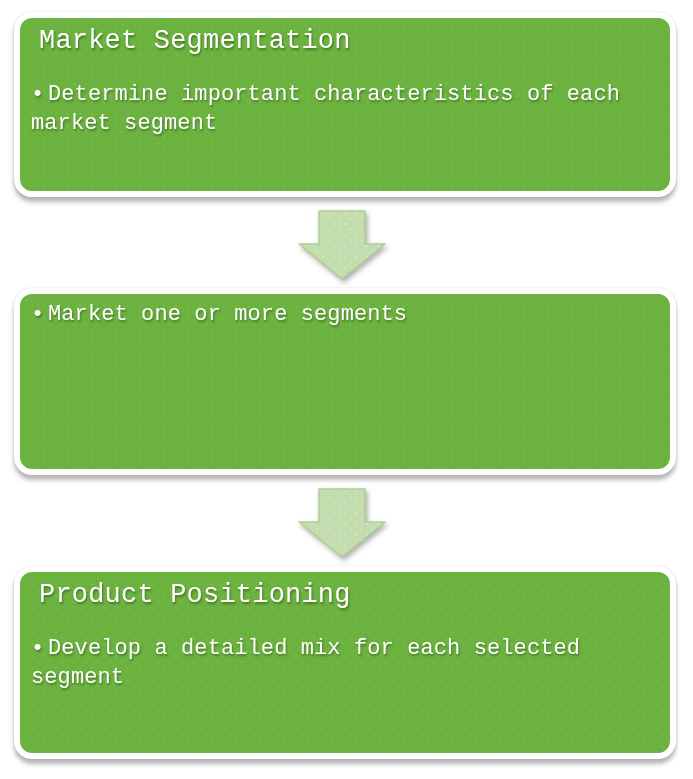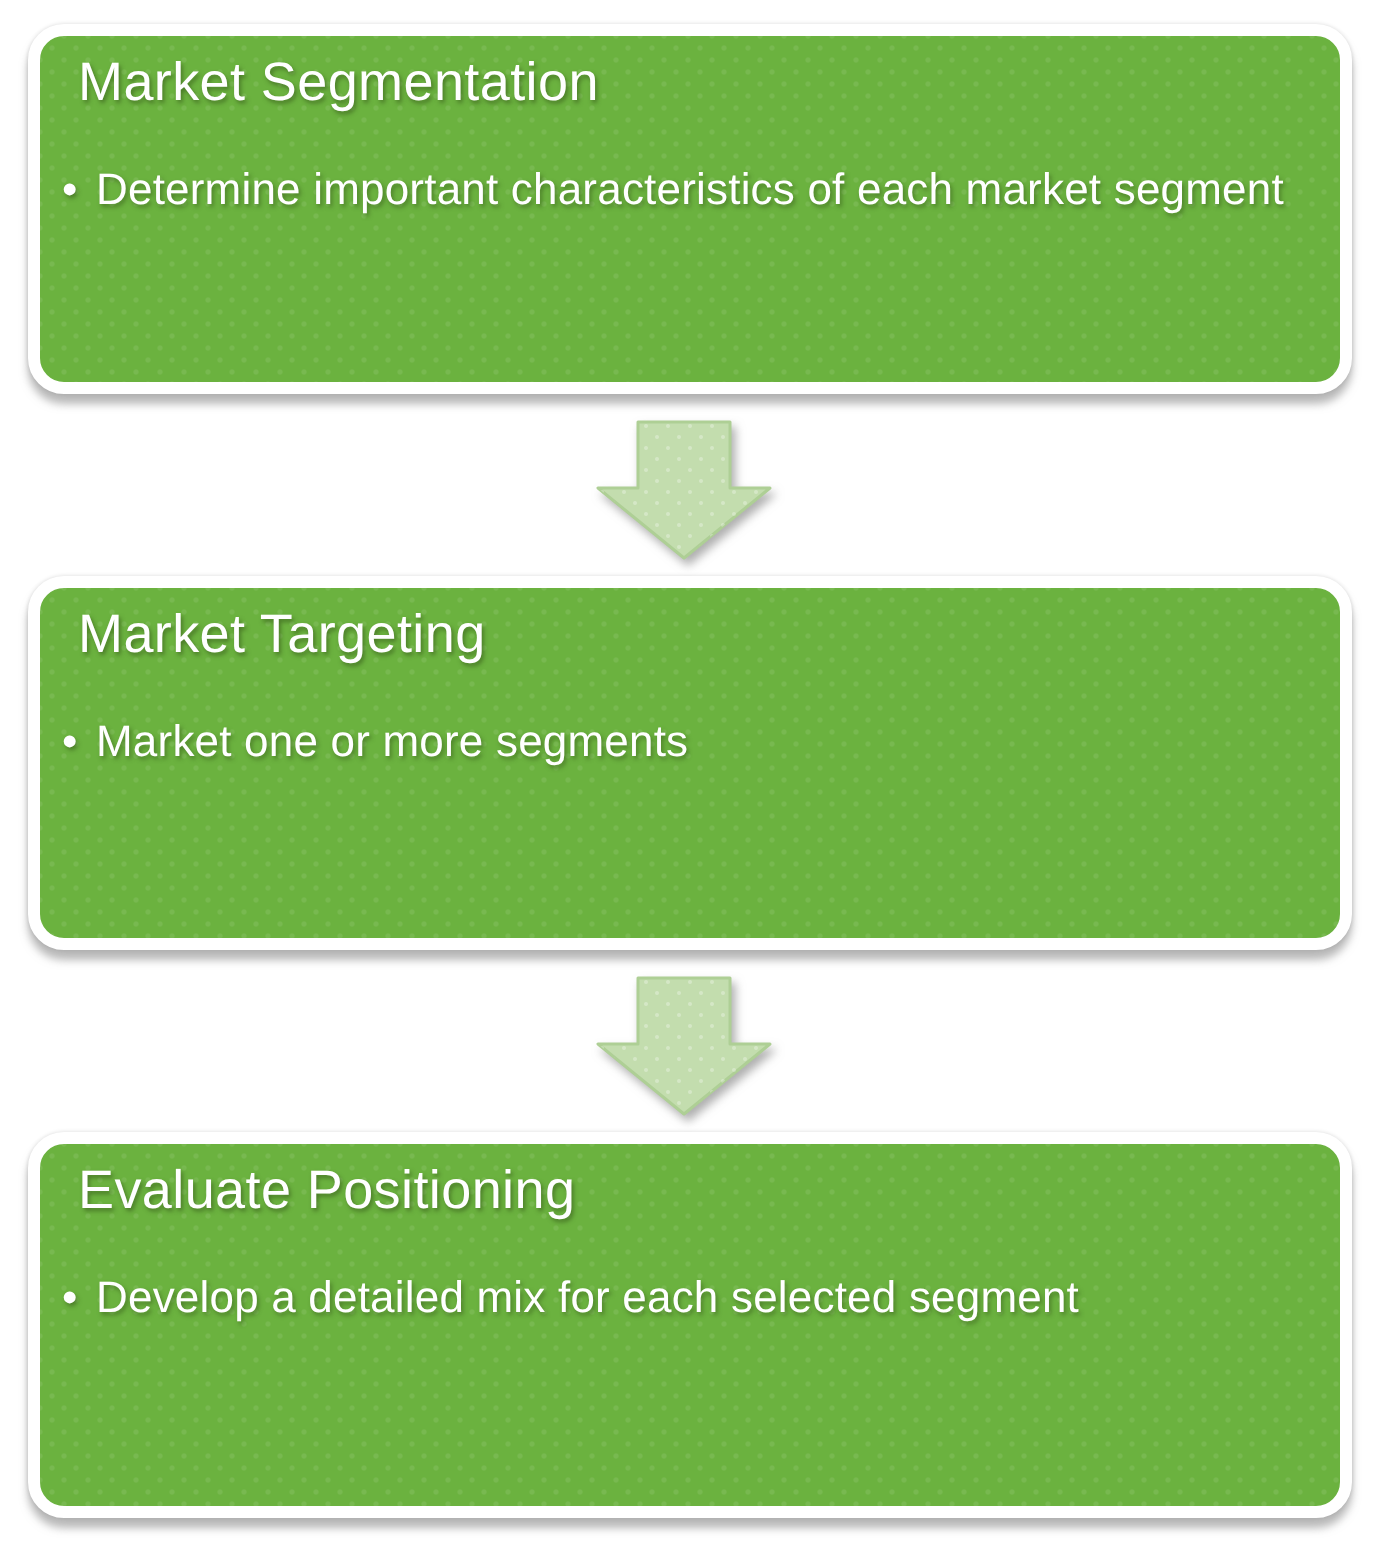--- a/index.html
+++ b/index.html
@@ -25,20 +25,21 @@
     background-image:
       radial-gradient(rgba(255,255,255,0.09) 1px, transparent 1.6px),
       radial-gradient(rgba(255,255,255,0.09) 1px, transparent 1.6px);
     background-size: 12px 12px, 12px 12px;
     background-position: 0 0, 6px 6px;
     border: 6px solid var(--box-border);
     border-radius: 18px;
     box-shadow: 0 5px 4px rgba(125,125,125,0.55), 0 0 2px rgba(0,0,0,0.15);
     color: var(--text);
     padding: 6px 8px 10px 11px;
+    font-family: Liberation Mono, monospace;
   }
   .stage-box.b1 { height: 185px; }
   .stage-box.b2 { height: 187px; }
   .stage-box.b3 { height: 193px; }
 
   .stage-title {
     font-size: 27px;
     line-height: 34px;
     font-weight: 400;
     margin: 0 0 22px 8px;
@@ -82,37 +83,36 @@
       <pattern id="adots1" width="11" height="11" patternUnits="userSpaceOnUse">
         <circle cx="3" cy="3" r="1" fill="rgba(255,255,255,0.30)"></circle>
         <circle cx="8.5" cy="8.5" r="1" fill="rgba(255,255,255,0.30)"></circle>
       </pattern>
     </defs>
     <path d="M21 1 H67 V34 H87 L44 69 L1 34 H21 Z" fill="var(--arrow-fill)" stroke="var(--arrow-edge)" stroke-width="1.5" stroke-linejoin="round"></path>
     <path d="M21 1 H67 V34 H87 L44 69 L1 34 H21 Z" fill="url(#adots1)"></path>
   </svg>
 
   <div class="stage-box b2">
-    <div class="stage-title">Market Targeting</div>
     <ul class="stage-bullets">
       <li class="bullet-item">Market one or more segments</li>
     </ul>
   </div>
 
   <svg class="down-arrow" width="88" height="70" viewBox="0 0 88 70" aria-hidden="true">
     <defs>
       <pattern id="adots2" width="11" height="11" patternUnits="userSpaceOnUse">
         <circle cx="3" cy="3" r="1" fill="rgba(255,255,255,0.30)"></circle>
         <circle cx="8.5" cy="8.5" r="1" fill="rgba(255,255,255,0.30)"></circle>
       </pattern>
     </defs>
     <path d="M21 1 H67 V34 H87 L44 69 L1 34 H21 Z" fill="var(--arrow-fill)" stroke="var(--arrow-edge)" stroke-width="1.5" stroke-linejoin="round"></path>
     <path d="M21 1 H67 V34 H87 L44 69 L1 34 H21 Z" fill="url(#adots2)"></path>
   </svg>
 
   <div class="stage-box b3">
-    <div class="stage-title">Evaluate Positioning</div>
+    <div class="stage-title">Product Positioning</div>
     <ul class="stage-bullets">
       <li class="bullet-item">Develop a detailed mix for each selected segment</li>
     </ul>
   </div>
 
 </div>
 
 </body></html>

